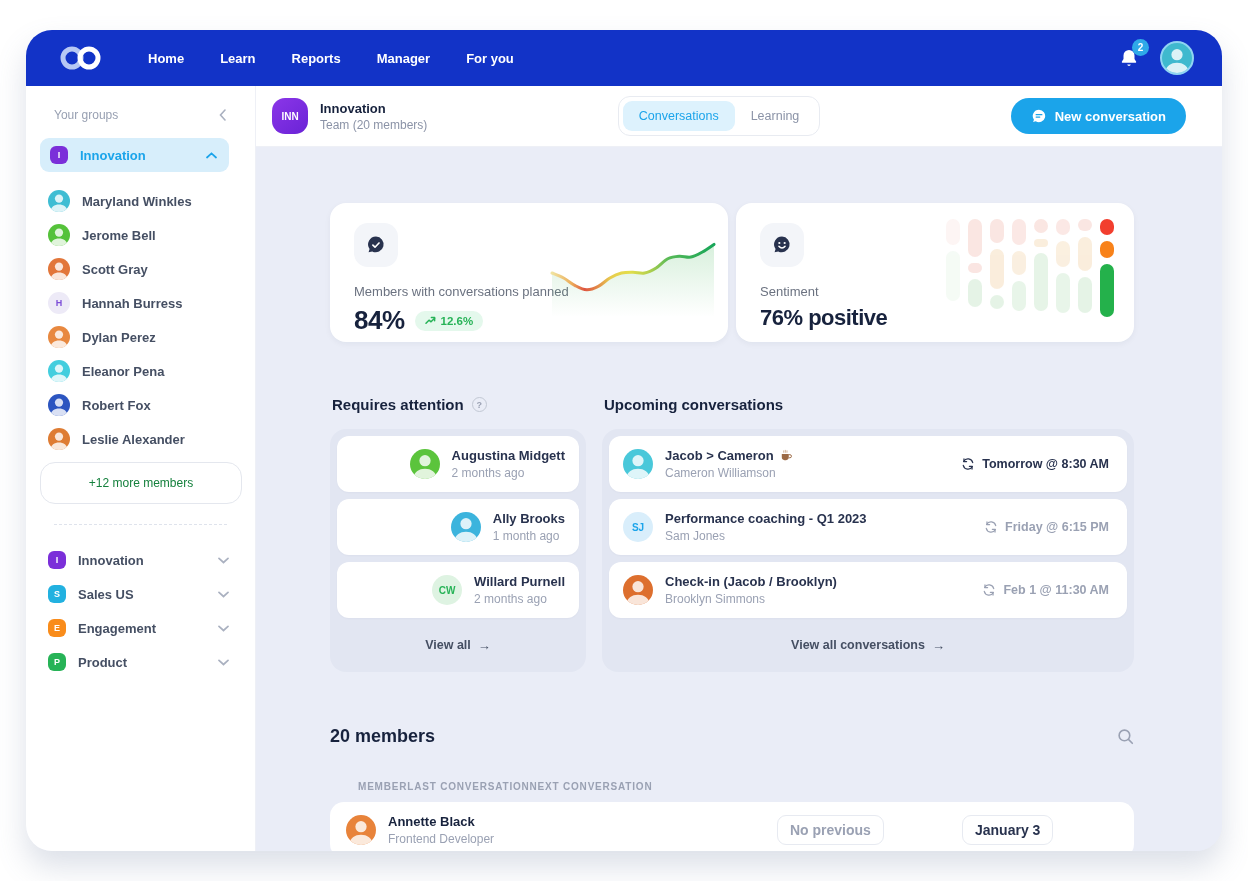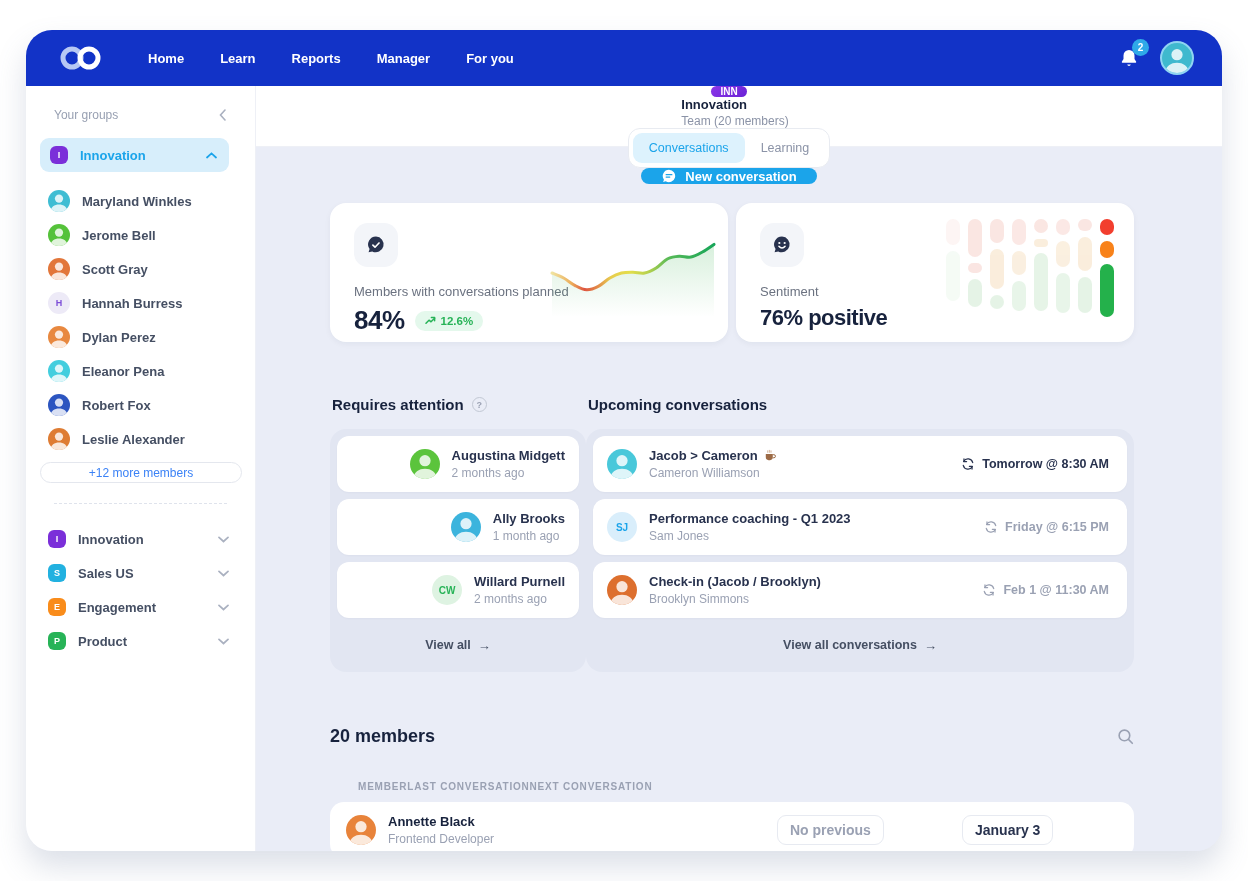--- a/index.html
+++ b/index.html
@@ -38,31 +38,31 @@
   .side-selected .lbl { font-size:13px; font-weight:700; color:#1ba4ea; margin-left:12px; }
   .side-selected .chev { margin-left:auto; color:#1ba4ea; }
   .side-search { display:flex; align-items:center; gap:10px; padding:0 28px; height:34px; margin-bottom:8px; }
   .side-search input { border:none; outline:none; background:transparent; font-size:13px; color:#454f63; width:140px;
                        font-family:"Liberation Sans", sans-serif; }
   .side-search input::placeholder { color:#a9b0bf; }
   .member-row { display:flex; align-items:center; gap:12px; height:34px; padding:0 22px; cursor:pointer; }
   .member-row .avatar { width:22px; height:22px; }
   .member-row .avatar .init { font-size:9px; }
   .member-name { font-size:13px; font-weight:600; color:#454f63; }
-  .more-btn { margin:6px 14px 0 14px; height:21px; border:1px solid #e4e7ee; border-radius:15px; background:#fff;
-              font-size:12px; color:#3b82f6; width:202px; cursor:pointer; font-family:"Liberation Sans", sans-serif; }
+  .more-btn { margin:6px 14px 0 14px; height:42px; border:1px solid #e4e7ee; border-radius:15px; background:#fff;
+              font-size:12px; color:#15803d; width:202px; cursor:pointer; font-family:"Liberation Sans", sans-serif; }
   .side-divider { border-top:1px dashed #dfe3ec; margin:20px 28px 18px 28px; }
   .group-row { display:flex; align-items:center; height:34px; padding:0 26px 0 22px; cursor:pointer; }
   .group-row .lbl { font-size:13px; font-weight:600; color:#454f63; margin-left:12px; }
   .group-row .chev { margin-left:auto; }
 
   
   .main { flex:1; display:flex; flex-direction:column; background:#eaedf7; }
   .main-header { height:61px; background:#fff; border-bottom:1px solid #eef0f6;
-                 display:flex; align-items:center; padding:0 36px 0 16px; flex-shrink:0;flex-direction:column; }
+                 display:flex; align-items:center; padding:0 36px 0 16px; flex-shrink:0; }
   .team-badge { width:36px; height:36px; border-radius:13px; background:linear-gradient(140deg,#8b36e8,#6a23d6);
                 color:#fff; font-size:10px; font-weight:800; display:flex; align-items:center; justify-content:center; }
   .team-meta { margin-left:12px; }
   .team-title { font-size:13px; font-weight:700; color:#17223d; }
   .team-sub { font-size:12px; color:#8b93a7; margin-top:2px; }
   .tabs { margin:0 auto; background:#fff; border:1px solid #e8ebf1; border-radius:12px; padding:4px; display:flex; }
   .tab { padding:8px 16px; border-radius:9px; font-size:12.5px; font-weight:400; cursor:pointer; }
   .new-conv { height:36px; border:none; border-radius:18px; background:#1ba4ea; color:#fff; font-size:13px; font-weight:700;
               display:flex; align-items:center; gap:8px; padding:0 20px; cursor:pointer; font-family:"Liberation Sans", sans-serif; }
 
@@ -76,21 +76,21 @@
   .stat-value-row { display:flex; align-items:center; gap:10px; margin-top:6px; }
   .stat-value { font-size:26px; font-weight:800; color:#17223d; letter-spacing:-.5px; }
   .stat-value.sm { font-size:22px; }
   .delta { background:#e4f8ec; color:#27b357; border-radius:11px; padding:4px 10px; font-size:11.5px; font-weight:700;
            display:inline-flex; align-items:center; gap:5px; }
   .line-chart { position:absolute; right:10px; top:20px; width:170px; height:102px; }
   .sent-chart { position:absolute; right:20px; top:16px; display:flex; gap:8px; height:104px; }
   .sent-col { width:14px; display:flex; flex-direction:column; gap:6px; }
   .sent-seg { width:14px; border-radius:7px; flex-shrink:0; }
 
-  .section-row { display:flex; margin-top:54px; }
+  .section-row { display:flex; gap:16px; margin-top:54px; }
   .col-left { width:256px; flex-shrink:0; }
   .col-right { flex:1; }
   .sec-heading { display:flex; align-items:center; gap:8px; font-size:15px; font-weight:800; color:#17223d;
                  margin:0 0 16px 2px; }
   .q-icon { width:15px; height:15px; border-radius:50%; border:1.5px solid #c2c8d4; color:#9aa1b3; font-size:9px;
             font-weight:700; display:flex; align-items:center; justify-content:center; }
   .panel { background:#e2e6f2; border-radius:16px; padding:7px; }
   .mini-card { background:#fff; border-radius:12px; height:56px; display:flex; align-items:center; padding:0 14px;
                margin-bottom:7px; box-shadow:0 1px 2px rgba(23,34,61,.03); cursor:pointer;justify-content:flex-end; }
   .mini-card .avatar { width:30px; height:30px; }

